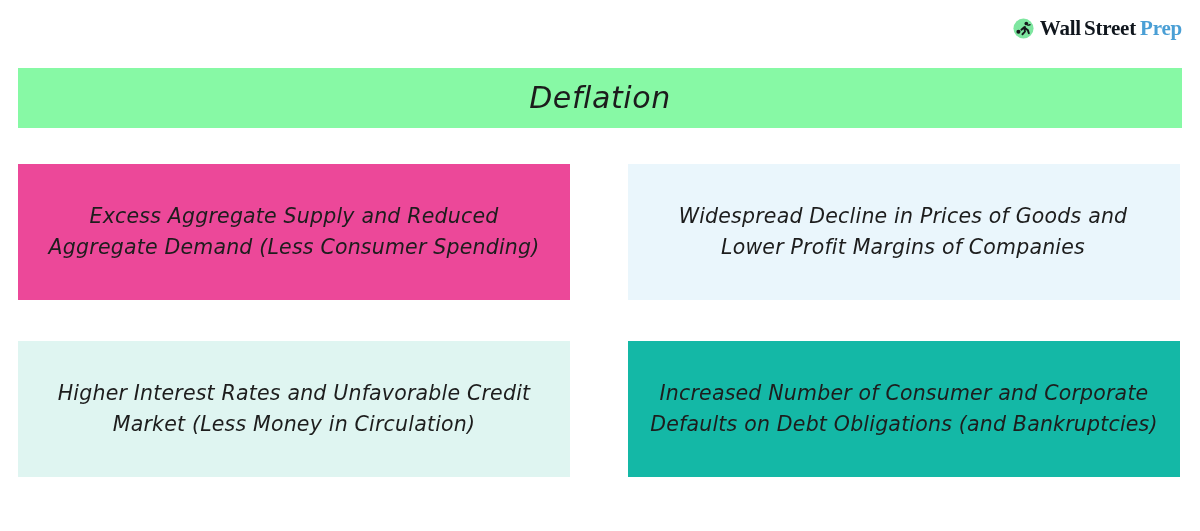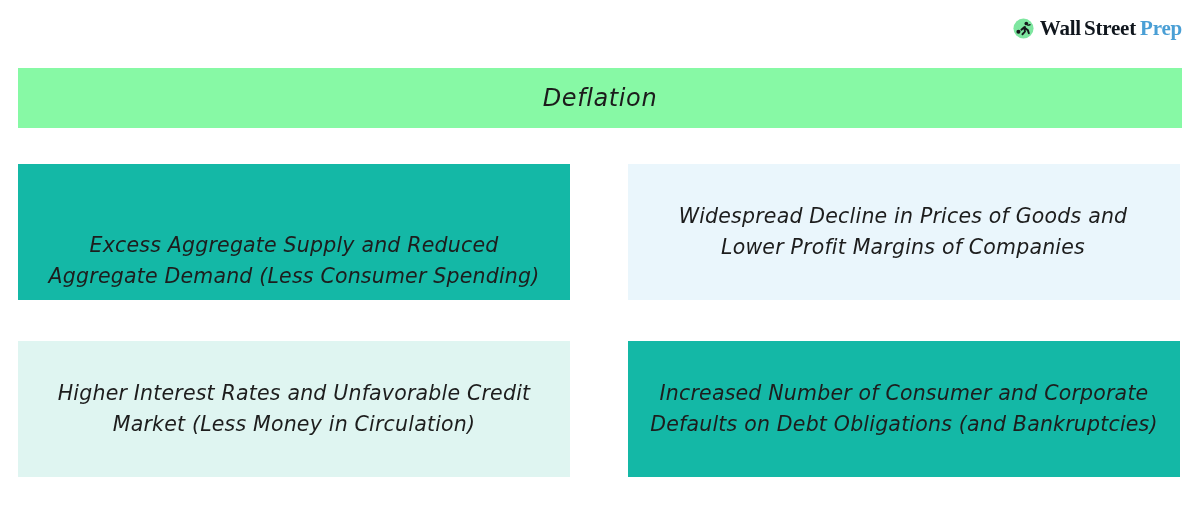--- a/index.html
+++ b/index.html
@@ -53,21 +53,21 @@
     height: 60px;
     background: #87f9a5;
     display: flex;
     align-items: center;
     justify-content: center;
     box-sizing: border-box;
   }
   .title-text {
     font-family: "DejaVu Sans", sans-serif;
     font-style: italic;
-    font-size: 24px;
+    font-size: 30px;
     color: #1c1c1c;
     letter-spacing: 0.6px;
     line-height: 1;
   }
 
   
   .grid {
     position: absolute;
     left: 18px;
     top: 164px;
@@ -116,21 +116,21 @@
   <div class="brand-text">
     <span class="wall">Wall</span><span class="street">Street</span><span class="prep">Prep</span>
   </div>
 </div>
 
 <div class="title-banner" style="background: rgb(135, 249, 165);">
   <div class="title-text" style="color: rgb(28, 28, 28);">Deflation</div>
 </div>
 
 <div class="grid">
-  <div class="cell r0 c0" style="background: #14b8a6; align-items: flex-end;">
+  <div class="cell r0 c0" style="background: #ec4899;">
     <p class="cell-text" style="color: rgb(29, 29, 29);">Excess Aggregate Supply and Reduced Aggregate Demand (Less Consumer Spending)</p>
   </div>
   <div class="cell r0 c1" style="background: rgb(234, 246, 252); padding-left: 20px;">
     <p class="cell-text" style="color: rgb(29, 29, 29);">Widespread Decline in Prices of Goods and Lower Profit Margins of Companies</p>
   </div>
   <div class="cell r1 c0" style="background: rgb(223, 245, 241);">
     <p class="cell-text" style="color: rgb(29, 29, 29);">Higher Interest Rates and Unfavorable Credit Market (Less Money in Circulation)</p>
   </div>
   <div class="cell r1 c1" style="background: #14b8a6;">
     <p class="cell-text" style="color: rgb(29, 29, 29);">Increased Number of Consumer and Corporate Defaults on Debt Obligations (and Bankruptcies)</p>

